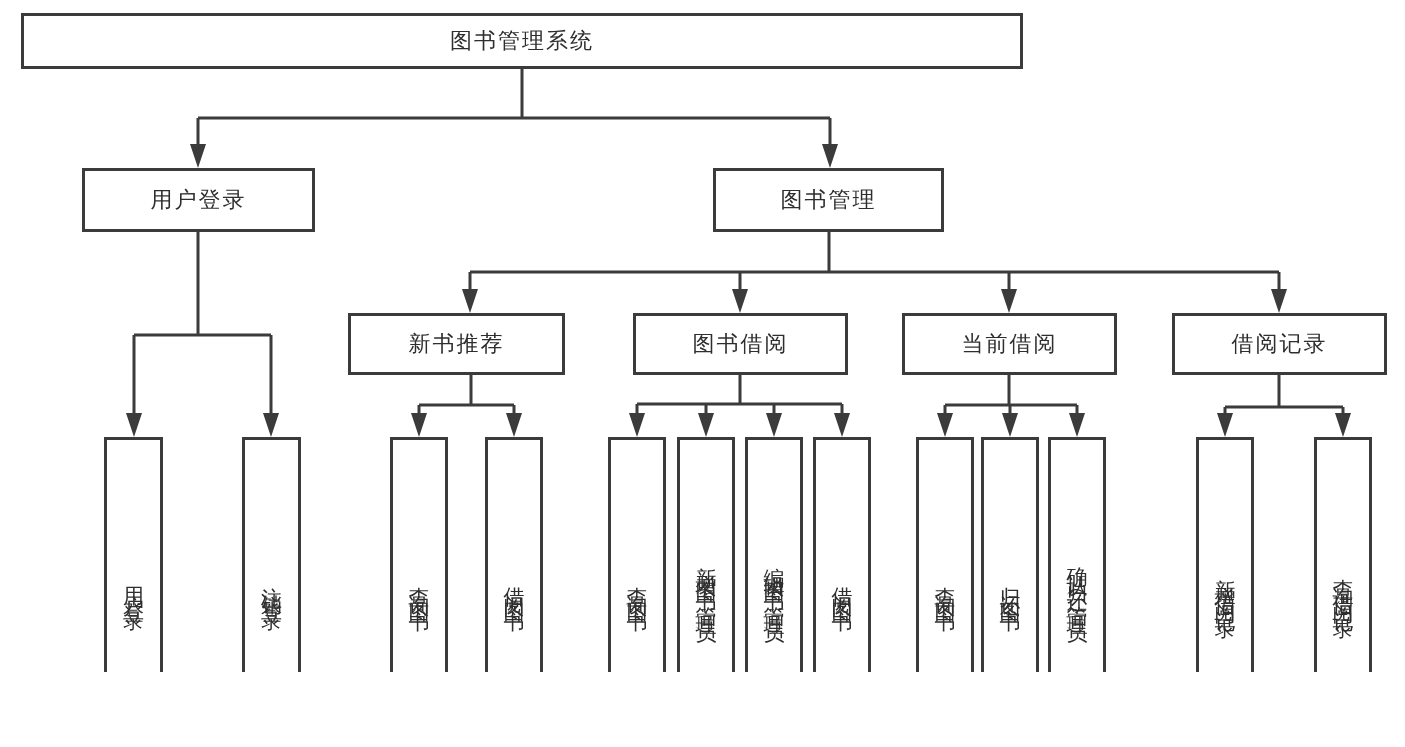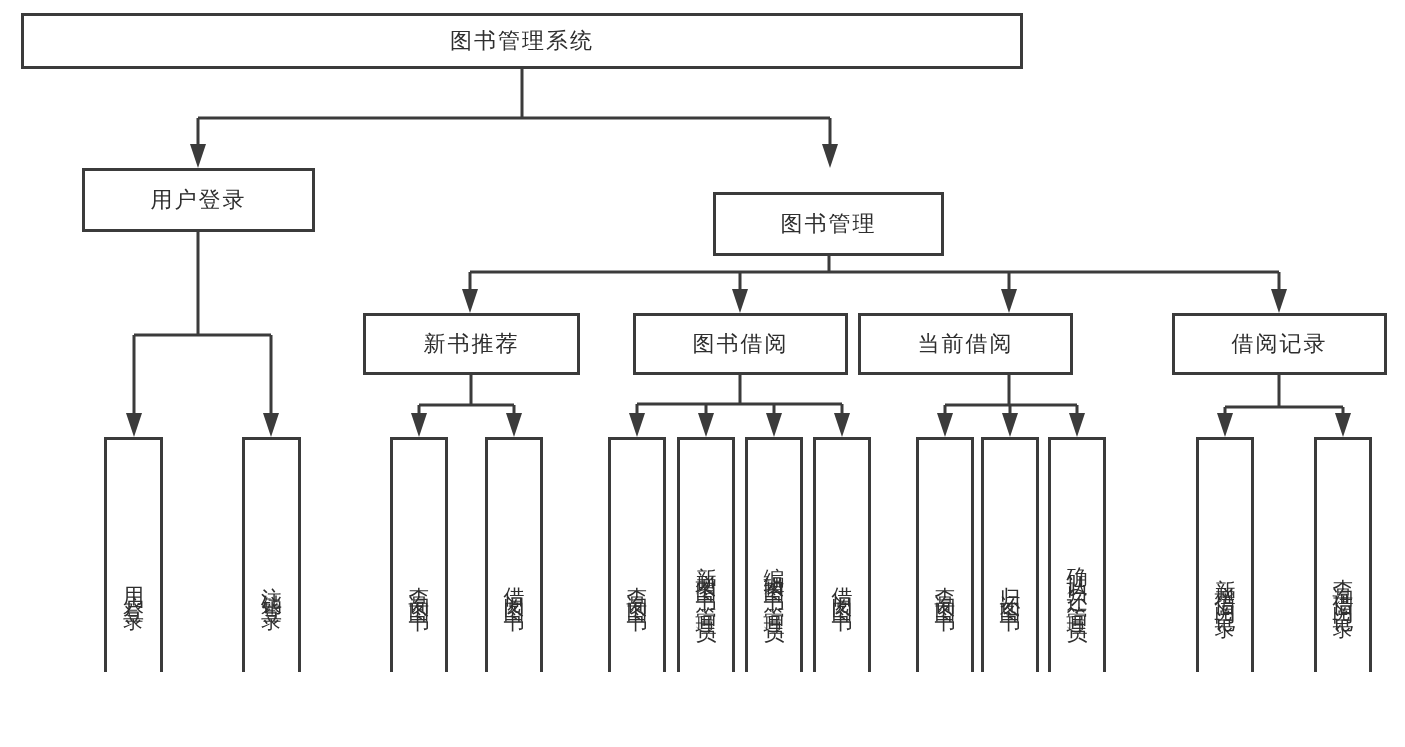--- a/index.html
+++ b/index.html
@@ -90,31 +90,31 @@
     </g>
   </svg>
 
   <div class="node" style="left:21px; top:13px; width:1002px; height:56px;">
     <span class="h-label">图书管理系统</span>
   </div>
 
   <div class="node" style="left:82px; top:168px; width:233px; height:64px;">
     <span class="h-label">用户登录</span>
   </div>
-  <div class="node" style="left:713px; top:168px; width:231px; height:64px;margin-top:24px;">
+  <div class="node" style="left:713px; top:168px; width:231px; height:64px;">
     <span class="h-label">图书管理</span>
   </div>
 
-  <div class="node" style="left:363px; top:313px; width:217px; height:62px;">
+  <div class="node" style="left:348px; top:313px; width:217px; height:62px;">
     <span class="h-label">新书推荐</span>
   </div>
   <div class="node" style="left:633px; top:313px; width:215px; height:62px;font-family:Liberation Serif, serif;">
     <span class="h-label">图书借阅</span>
   </div>
-  <div class="node" style="left:858px; top:313px; width:215px; height:62px;">
+  <div class="node" style="left:902px; top:313px; width:215px; height:62px;">
     <span class="h-label">当前借阅</span>
   </div>
   <div class="node" style="left:1172px; top:313px; width:215px; height:62px;">
     <span class="h-label">借阅记录</span>
   </div>
 
   <div class="node" style="left:104px; top:437px; width:59px; height:298px;">
     <span class="v-label">用户登录</span>
   </div>
   <div class="node" style="left:242px; top:437px; width:59px; height:298px;">

